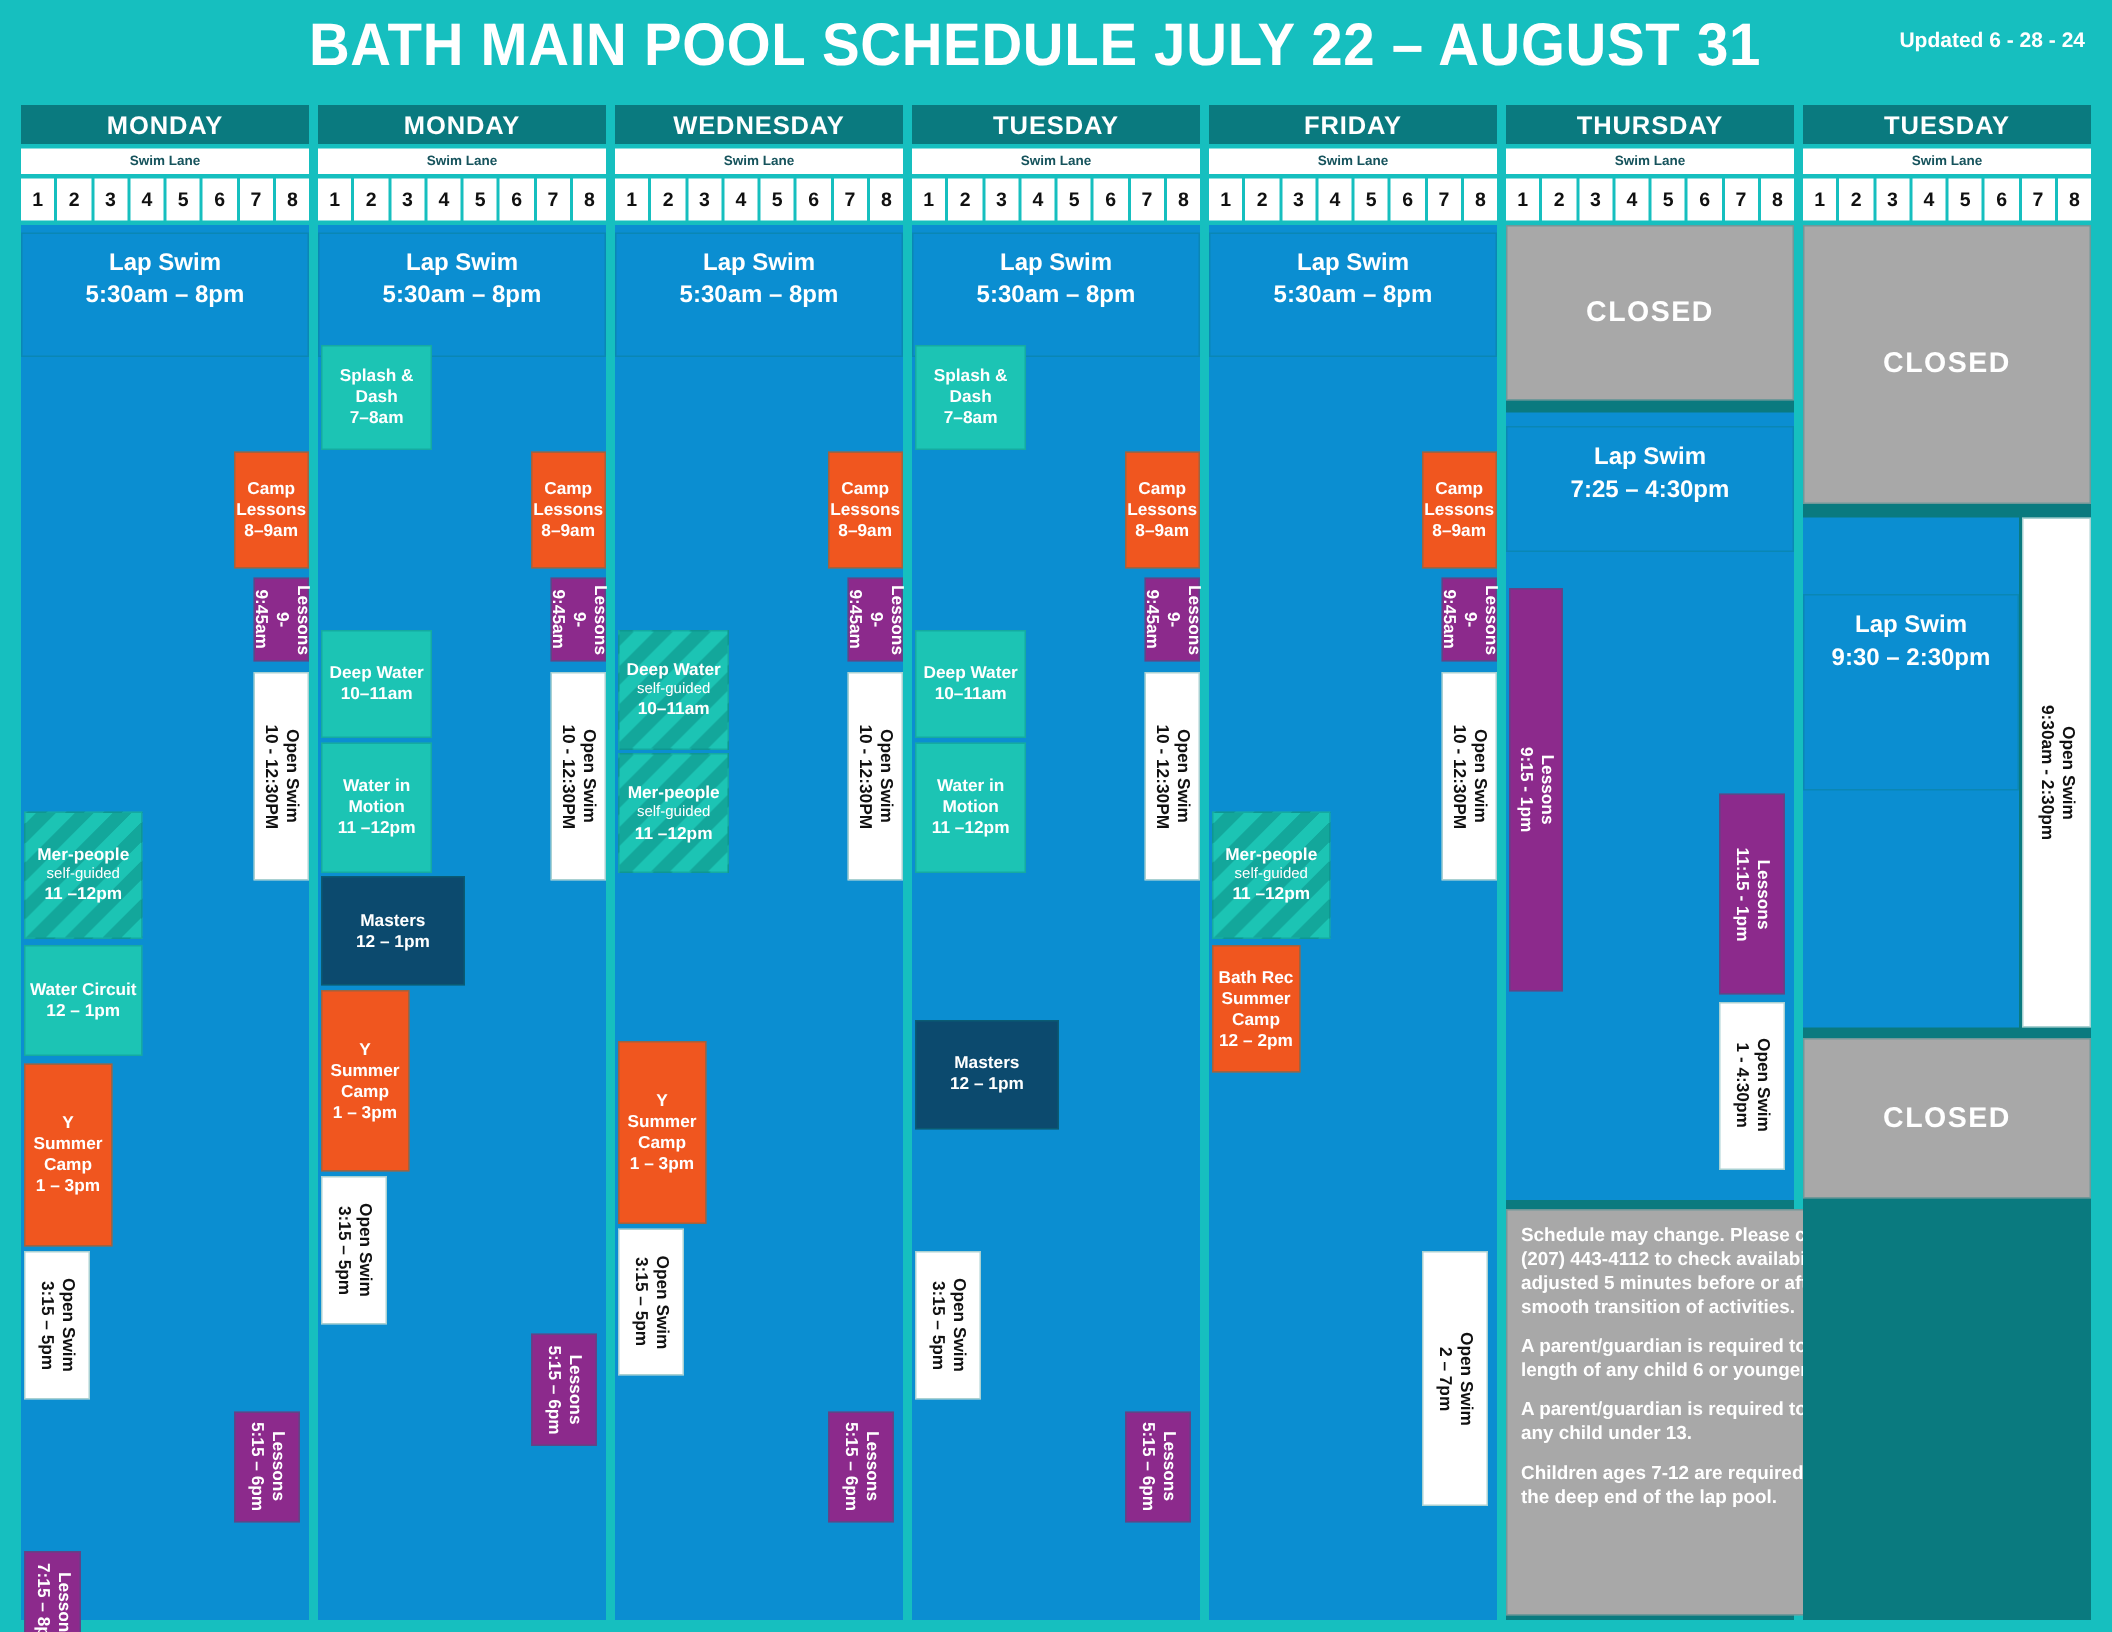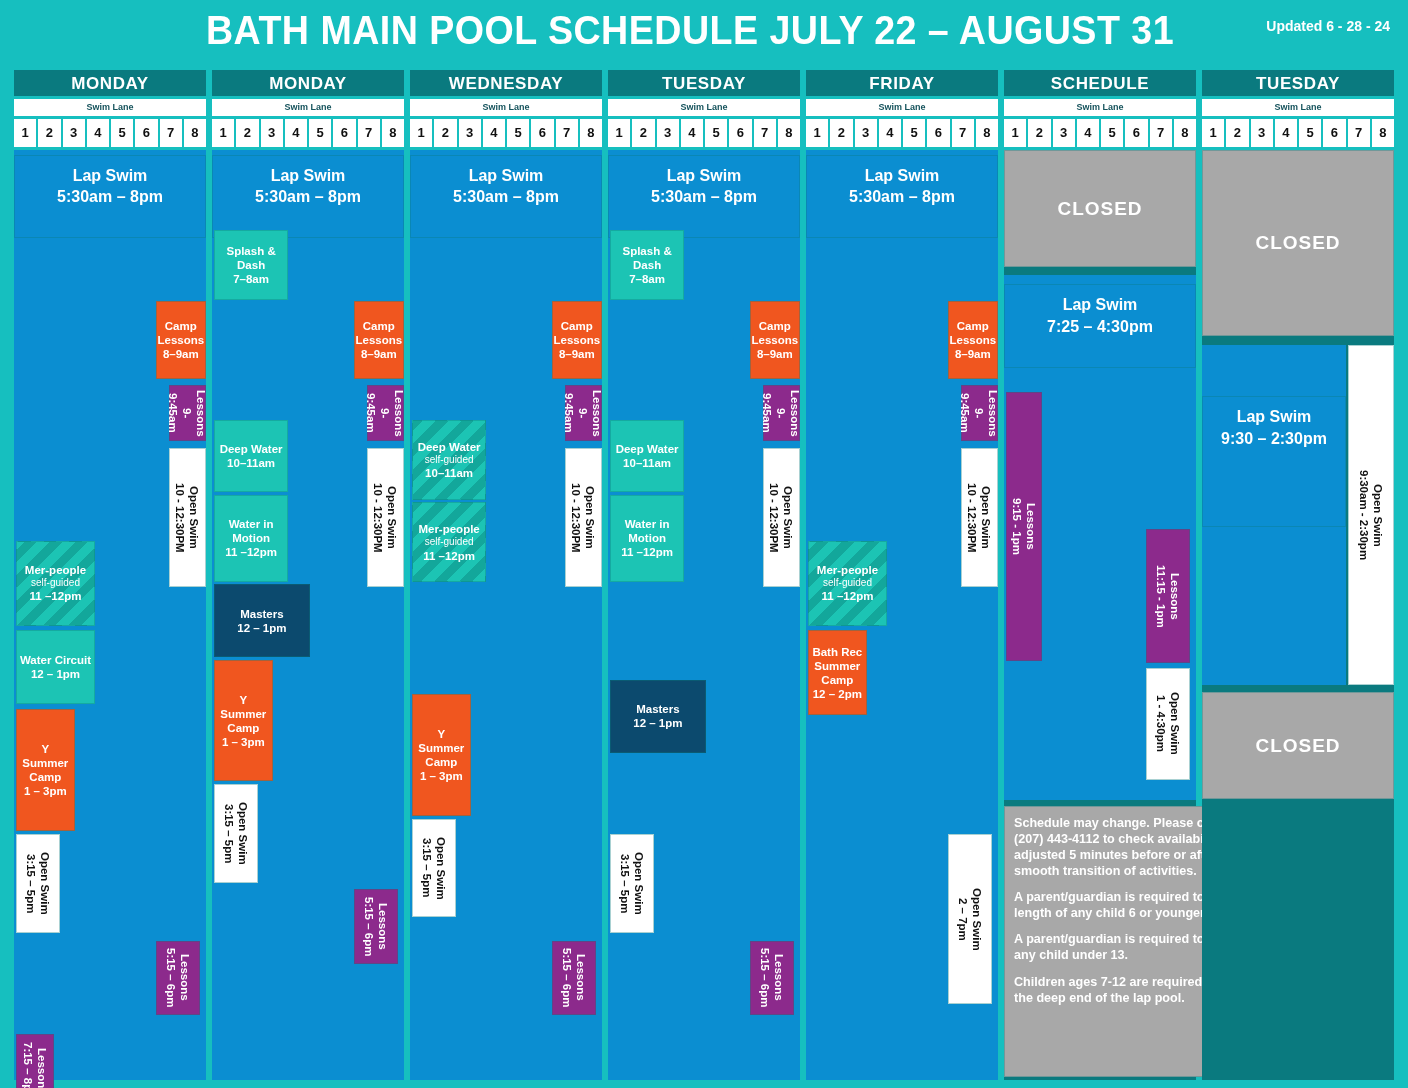--- a/index.html
+++ b/index.html
@@ -459,21 +459,21 @@
         </div>
         <div class="blk white" style="left: 73.75%; width: 23.125%; top: 73.6%; height: 18.2%;">
           <div class="vtext">
             <div>Open Swim</div>
             <div>2 – 7pm</div>
           </div>
         </div>
       </div>
     </div>
     <div class="day">
-      <div class="dayname">SCHEDULE</div>
+      <div class="dayname">THURSDAY</div>
       <div class="swimlane-label">Swim Lane</div>
       <div class="lanes">
         <div class="lane-num">1</div>
         <div class="lane-num">2</div>
         <div class="lane-num">3</div>
         <div class="lane-num">4</div>
         <div class="lane-num">5</div>
         <div class="lane-num">6</div>
         <div class="lane-num">7</div>
         <div class="lane-num">8</div>

